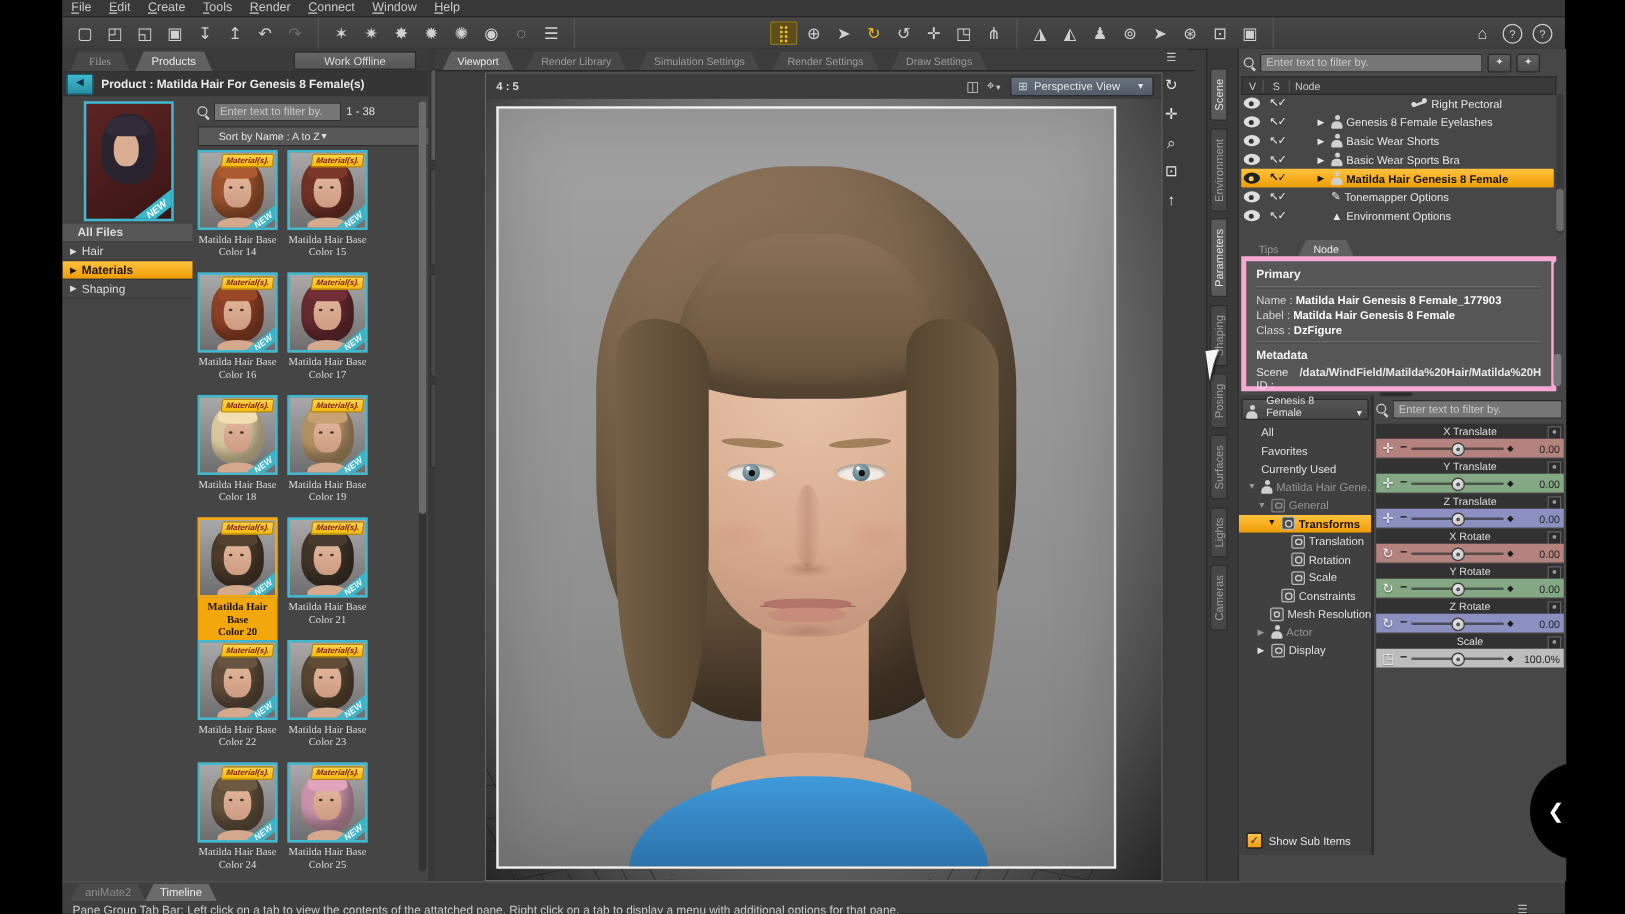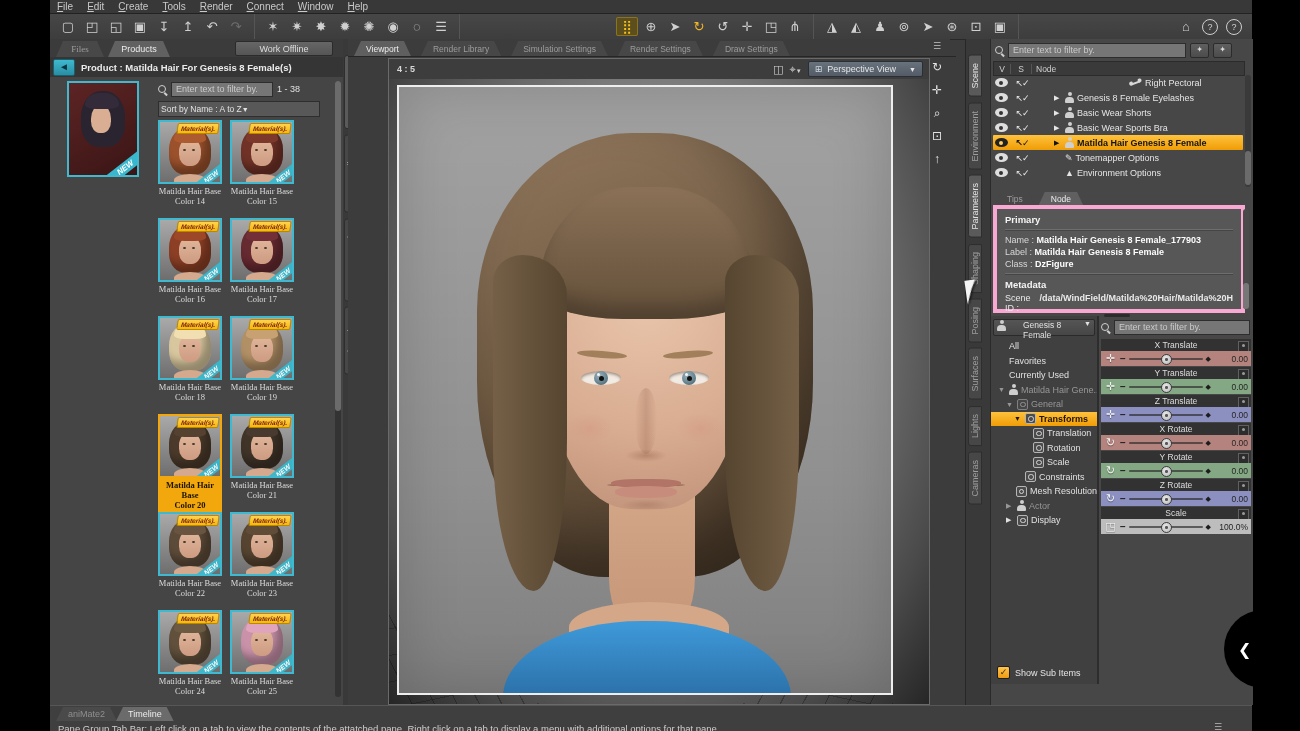--- a/index.html
+++ b/index.html
@@ -70,21 +70,21 @@
   .pt-ribbon{position:absolute;right:-12px;bottom:2px;background:#39b8cd;color:#fff;font-size:8px;font-style:italic;font-weight:bold;
     padding:1px 14px;transform:rotate(-38deg);}
   .cat-tree{position:absolute;left:0;top:140px;width:104px;font-size:9.5px;color:#dcdcdc;}
   .cat-row{height:14px;display:flex;align-items:center;padding-left:6px;gap:4px;border-bottom:1px solid #3a3a3a;}
   .cat-row.root{background:#575757;font-weight:bold;padding-left:12px;}
   .cat-row.selected{background:linear-gradient(#ffc23d,#f09c05);color:#201500;font-weight:bold;}
   .cat-caret{font-size:7px;}
   .sc-filter{position:absolute;left:108px;top:42px;width:156px;height:16px;display:flex;align-items:center;gap:4px;}
   .sc-count{font-size:9px;color:#e0e0e0;white-space:nowrap;}
   .sort-row{position:absolute;left:108px;top:62px;width:156px;height:14px;background:#585858;border:1px solid #2e2e2e;
-    display:flex;align-items:center;font-size:8.5px;color:#e2e2e2;padding:0 2px;justify-content:flex-start;}
+    display:flex;align-items:center;font-size:8.5px;color:#e2e2e2;padding:0 16px;justify-content:flex-start;}
   .mat-grid{position:absolute;left:108px;top:81px;width:160px;height:584px;overflow:hidden;
     display:grid;grid-template-columns:64px 64px;grid-auto-rows:98px;column-gap:8px;}
   .mat-cell{width:64px;}
   .mat-cell .thumb{position:relative;width:60px;height:60px;border:2px solid #3fb9cf;background:#888;overflow:hidden;}
   .mat-cell.selected{background:#f2a70c;}
   .mat-cell.selected .thumb{border-color:#f2a70c;}
   .mini{position:absolute;inset:0;background:linear-gradient(180deg,#a9a9a9,#6e6e6e);}
   .mini-hairback{position:absolute;left:9px;top:5px;width:42px;height:48px;background:var(--hair);
     border-radius:46% 46% 40% 40%;box-shadow:inset -7px -9px 9px rgba(0,0,0,.32);}
   .mini-face{position:absolute;left:19px;top:16px;width:22px;height:28px;background:linear-gradient(#e2b89d,#cd9b81);border-radius:48% 48% 42% 42%;}
@@ -203,21 +203,21 @@
   .np-sep{height:1px;background:#6e6e6e;border-bottom:1px solid #454545;margin:4px 0;}
   .np-line{margin:2px 0;color:#d8d8d8;}
   .np-line b{color:#fdfdfd;}
   .np-sceneid{display:flex;justify-content:space-between;margin-top:3px;}
   .np-sceneid b{font-weight:bold;}
   .np-scroll{position:absolute;right:4px;top:170px;width:6px;height:100px;background:#4a4a4a;border-radius:3px;}
   .np-scroll::after{content:"";position:absolute;left:0;bottom:0;width:6px;height:26px;background:#777;border-radius:3px;}
 
   .pp-left{position:absolute;left:0;top:277px;width:106px;height:368px;background:#404040;border-right:2px solid #2d2d2d;overflow:hidden;}
   .pp-selector{margin:3px 2px;height:15px;background:linear-gradient(#555,#464646);border:1px solid #2a2a2a;border-radius:2px;
-    display:flex;align-items:flex-start;font-size:8.5px;color:#e2e2e2;padding:0 3px;gap:17px;}
+    display:flex;align-items:flex-end;font-size:8.5px;color:#e2e2e2;padding:0 3px;gap:7px;}
   .pp-selector .dd{margin-left:auto;font-size:7px;}
   .pp-items{font-size:9px;color:#e0e0e0;}
   .pp-item{height:14.5px;display:flex;align-items:center;gap:3px;padding-left:4px;white-space:nowrap;}
   .pp-item.dim{color:#969696;}
   .pp-item.dim .gbox{opacity:.55;}
   .pp-item.selected{background:linear-gradient(#ffc23d,#f09c05);color:#201500;font-weight:bold;}
   .pp-item .caret{font-size:7px;width:8px;flex:none;}
   .pp-showsub{position:absolute;left:6px;top:350px;display:flex;align-items:center;gap:5px;font-size:9px;color:#e4e4e4;}
   .pp-right{position:absolute;left:108px;top:277px;width:154px;height:388px;overflow:hidden;}
   .pp-filter{display:flex;align-items:center;gap:4px;height:16px;margin:3px 2px 4px 2px;}
@@ -330,20 +330,37 @@
       <div class="product-hdr">
         <div class="backbtn">◄</div>
         <div class="product-title">Product :  Matilda Hair For Genesis 8 Female(s)</div>
       </div>
       <div class="product-thumb">
         <div class="pt-hair"></div>
         <div class="pt-face"></div>
         <div class="pt-bangs"></div>
         <div class="pt-ribbon">NEW</div>
       </div>
+      <div class="cat-tree" id="catTree">
+          <div class="cat-row root">
+            <span>All Files</span>
+          </div>
+          <div class="cat-row">
+            <span class="cat-caret">▶</span>
+            <span>Hair</span>
+          </div>
+          <div class="cat-row selected">
+            <span class="cat-caret">▶</span>
+            <span>Materials</span>
+          </div>
+          <div class="cat-row">
+            <span class="cat-caret">▶</span>
+            <span>Shaping</span>
+          </div>
+        </div>
       <div class="sc-filter">
         <span class="mag"></span>
         <input class="filter" style="width: 92px;" placeholder="Enter text to filter by.">
         <span class="sc-count">1 - 38</span>
       </div>
       <div class="sort-row">
         <span>Sort by Name : A to Z</span>
         <span style="font-size:7px;">▼</span>
       </div>
       <div class="mat-grid" id="matGrid">

